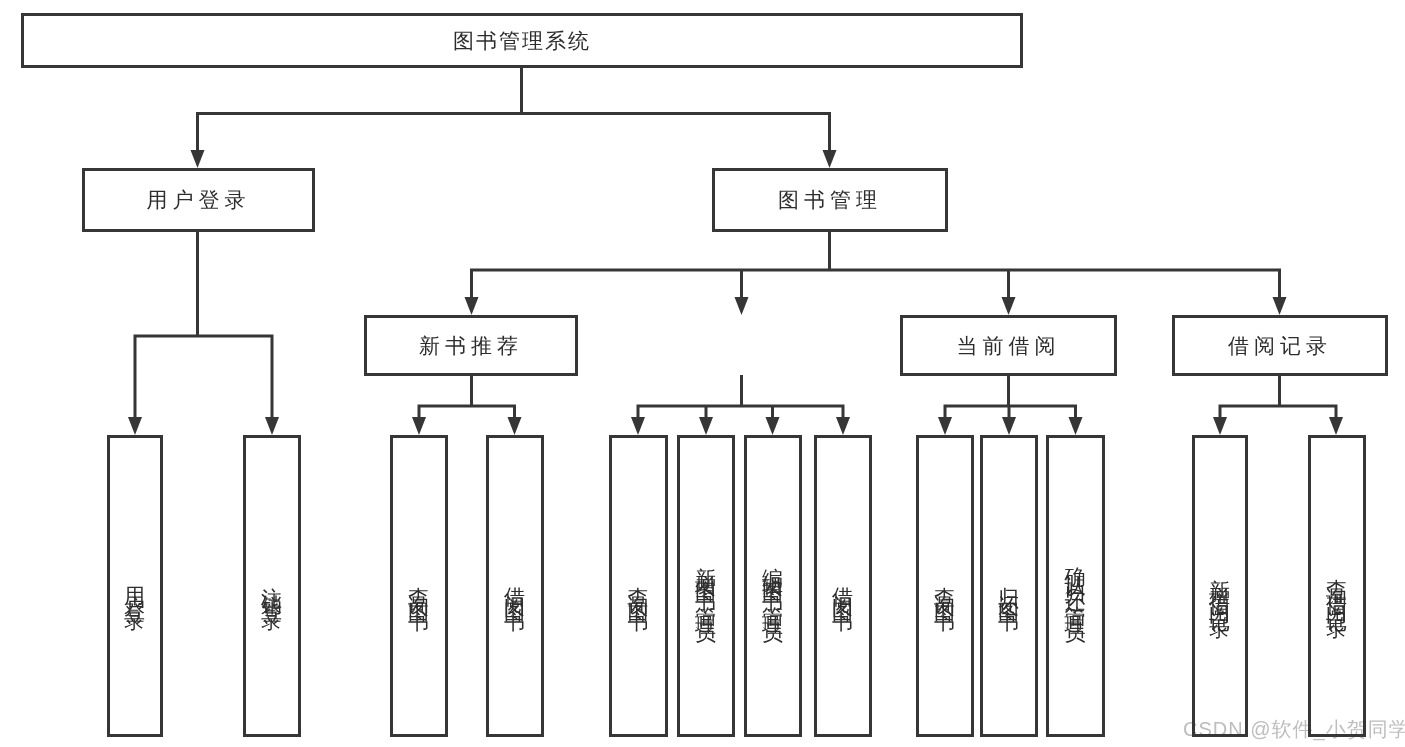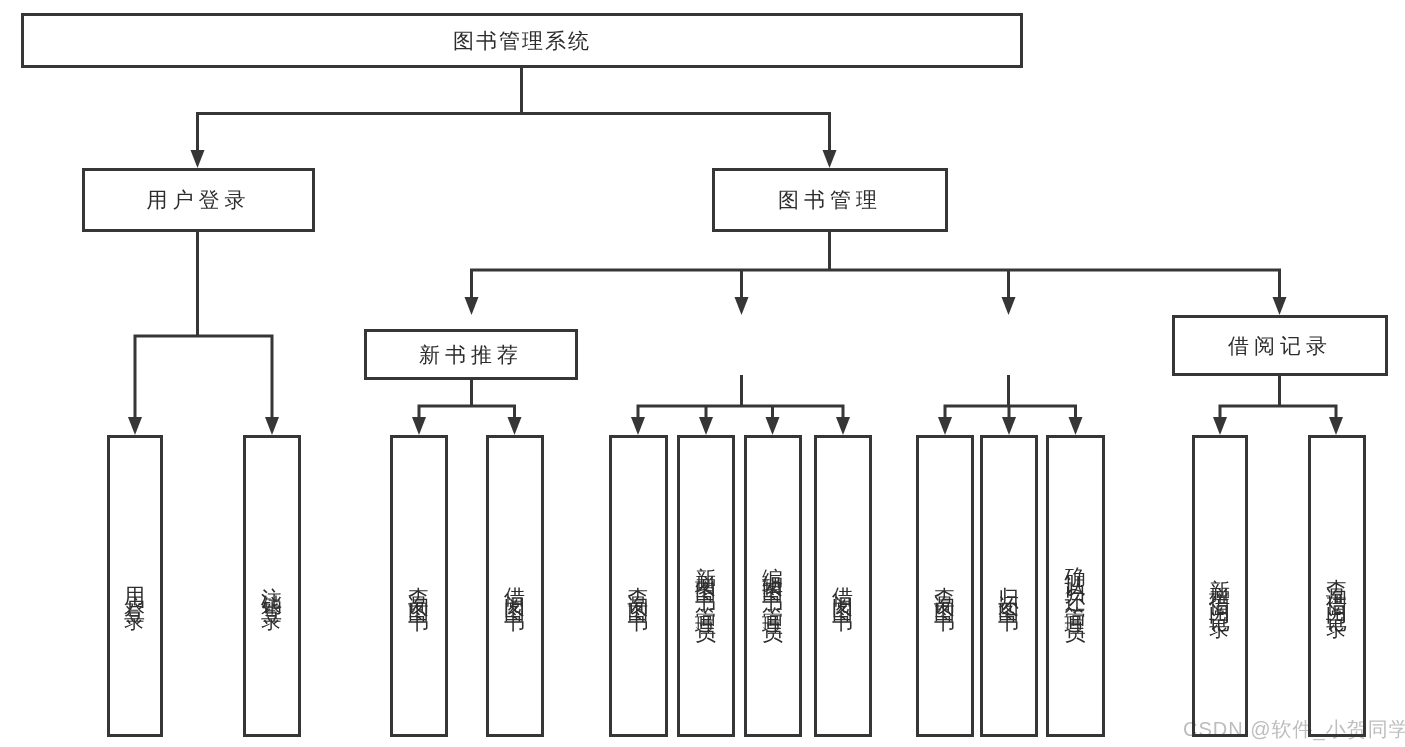--- a/index.html
+++ b/index.html
@@ -67,22 +67,25 @@
     <span class="lbl">图书管理系统</span>
   </div>
 
   <div class="box h2" style="left:82px;top:168px;width:233px;height:64px">
     <span class="lbl">用户登录</span>
   </div>
   <div class="box h2" style="left:712px;top:168px;width:236px;height:64px">
     <span class="lbl">图书管理</span>
   </div>
 
-  <div class="box h2" style="left:364px;top:329px;width:214px;height:51px">
+  <div class="box h2" style="left:364px;top:315px;width:214px;height:61px">
     <span class="lbl">新书推荐</span>
+  </div>
+  <div class="box h2" style="left:900px;top:315px;width:217px;height:61px">
+    <span class="lbl">当前借阅</span>
   </div>
   <div class="box h2" style="left:1172px;top:315px;width:216px;height:61px">
     <span class="lbl">借阅记录</span>
   </div>
 
   <div class="box v" style="left:107px;top:435px;width:56px;height:302px">
     <span class="lbl">用户登录</span>
   </div>
   <div class="box v" style="left:243px;top:435px;width:58px;height:302px">
     <span class="lbl">注销登录</span>

